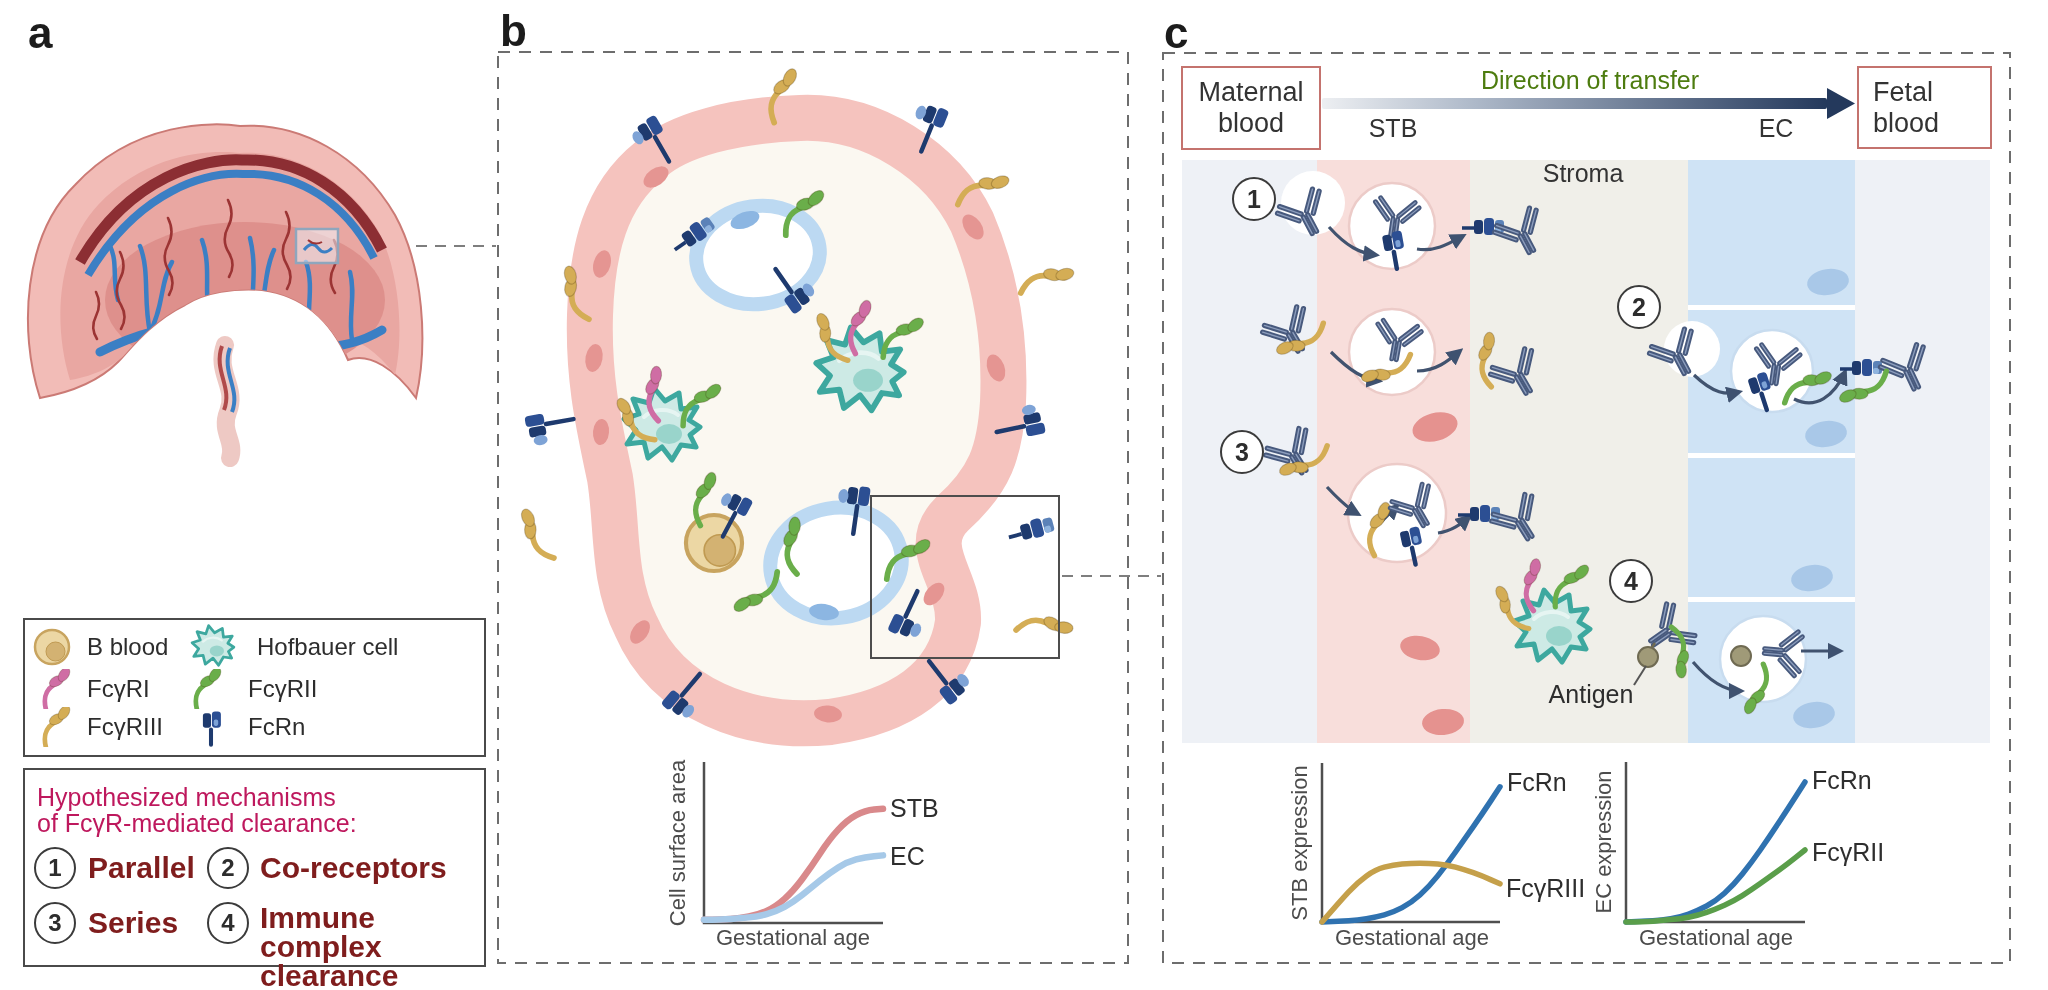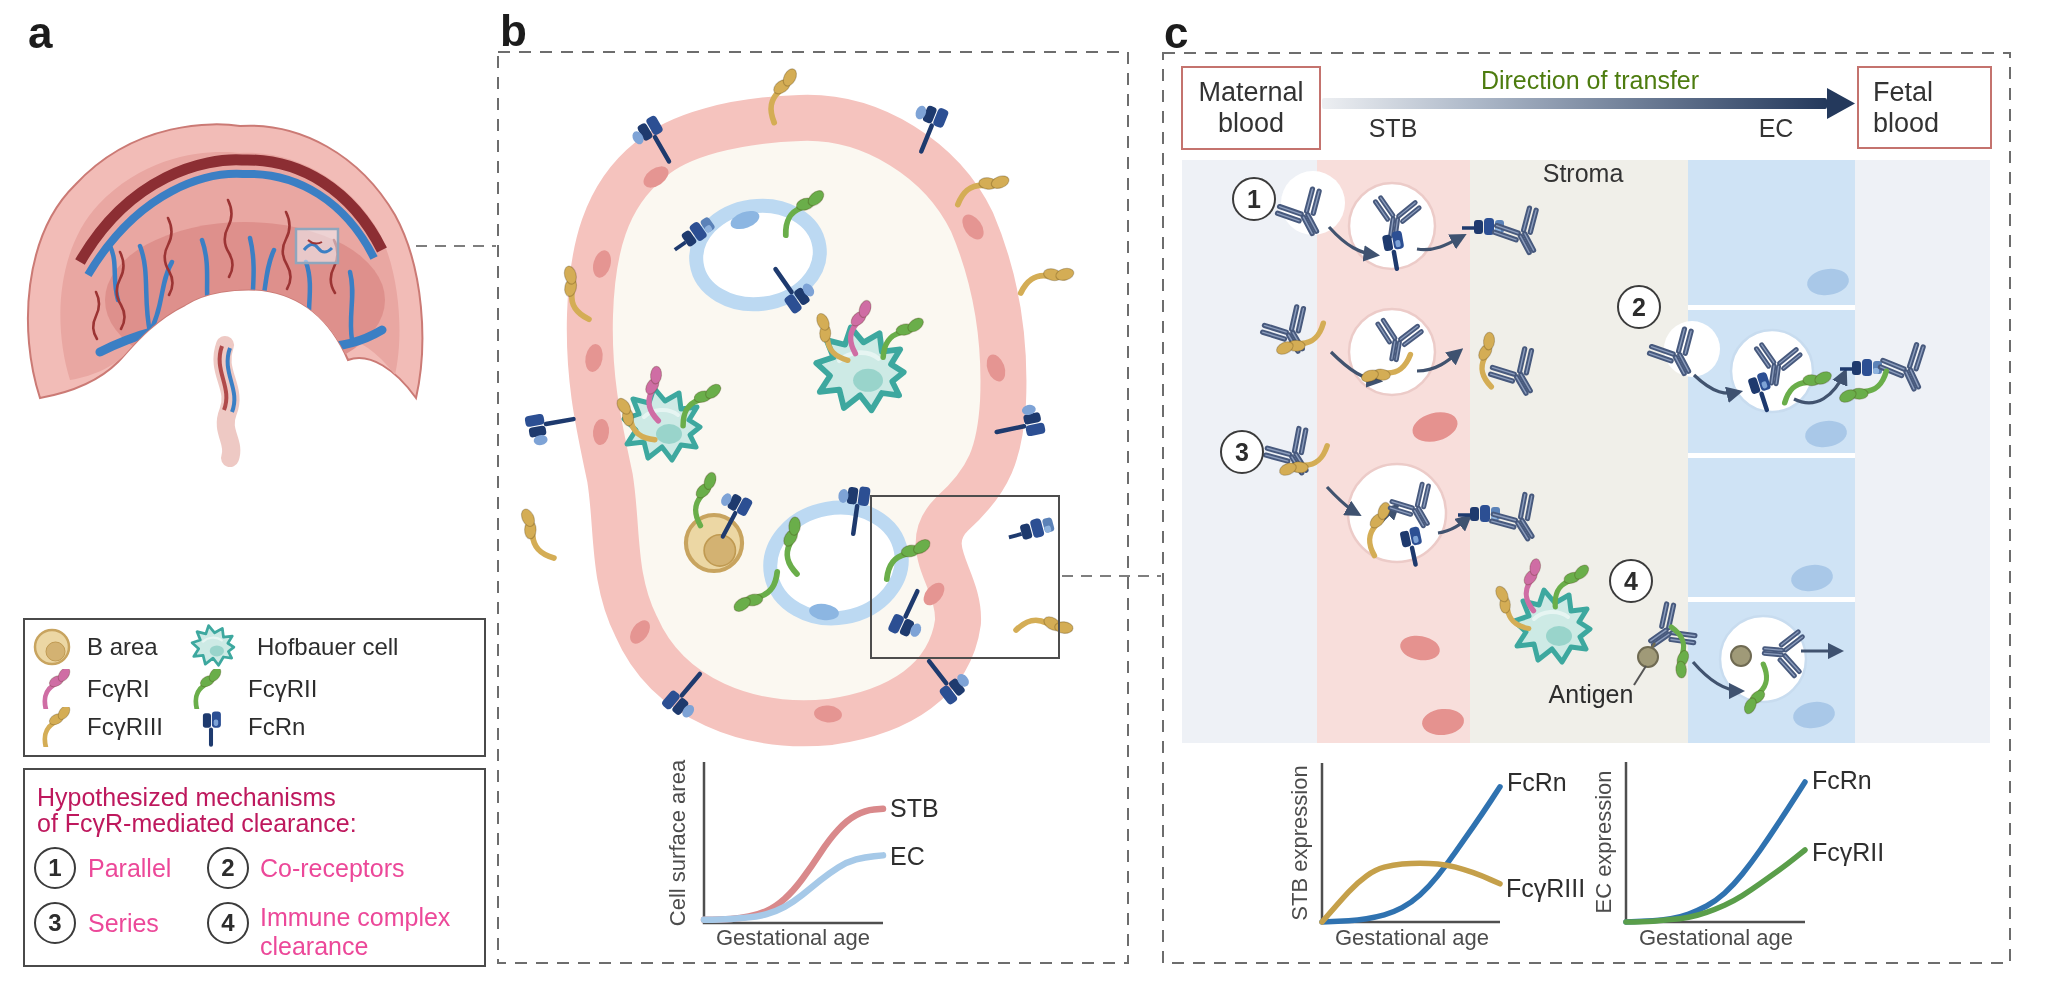--- a/index.html
+++ b/index.html
@@ -19,21 +19,21 @@
   .blood-box.center{align-items:center;}
   .blood-box.left{align-items:flex-start;padding-left:14px;box-sizing:border-box;}
   .badge{position:absolute;width:40px;height:40px;border:2px solid #3b3b3b;border-radius:50%;
          background:#fff;display:flex;align-items:center;justify-content:center;
          font-size:25px;font-weight:bold;transform:translate(-50%,-50%);}
   .badge.small{width:38px;height:38px;font-size:24px;}
   .legend-box{position:absolute;border:2px solid #4a4a4a;background:#fff;}
   .leg-ic{position:absolute;transform:translate(-50%,-50%);}
   .leg-txt{font-size:24px;color:#2d2d2d;}
   .mech-title{font-size:25px;color:#be185d;}
-  .mech-item{font-size:25px;color:#ec4899;}
+  .mech-item{font-size:30px;color:#7f1d1d;font-weight:bold;}
   .wrap{white-space:normal;}
 </style>
 </head>
 <body>
 
 <div id="stage">
 
 <svg id="art" width="2048" height="990" viewBox="0 0 2048 990">
   <defs>
     <marker id="arrh" viewBox="0 0 10 10" refX="7.5" refY="5" markerWidth="5.2" markerHeight="5.2" orient="auto-start-reverse">
@@ -384,21 +384,21 @@
       </g>
     </svg>
 <svg class="leg-ic" style="left:52px;top:727px;" width="40" height="40" viewBox="-20 -20 40 40">
       <g color="#d4ad55">
         <use href="#sym-fcgr" transform="translate(-6,-4) scale(0.95)"></use>
       </g>
     </svg>
 <svg class="leg-ic" style="left:211px;top:727px;" width="40" height="40" viewBox="-20 -20 40 40">
       <use href="#sym-fcrn" transform="translate(0,-2) scale(0.9)"></use>
     </svg>
-<div class="txt vctr leg-txt" style="left:87px;top:647px;">B area</div>
+<div class="txt vctr leg-txt" style="left:87px;top:647px;">B blood</div>
 <div class="txt vctr leg-txt" style="left:250px;top:647px;margin-left:7px;">Hofbauer cell</div>
 <div class="txt vctr leg-txt" style="left:87px;top:689px;">FcγRI</div>
 <div class="txt vctr leg-txt" style="left:248px;top:689px;">FcγRII</div>
 <div class="txt vctr leg-txt" style="left:87px;top:727px;">FcγRIII</div>
 <div class="txt vctr leg-txt" style="left:248px;top:727px;">FcRn</div>
 
 <div class="legend-box" style="left:23px;top:768px;width:459px;height:195px;"></div>
 <div class="txt vctr mech-title" style="left:37px;top:797px;">Hypothesized mechanisms</div>
 <div class="txt vctr mech-title" style="left:37px;top:823px;">of FcγR-mediated clearance:</div>
 <div class="badge small" style="left:55px;top:868px;">

